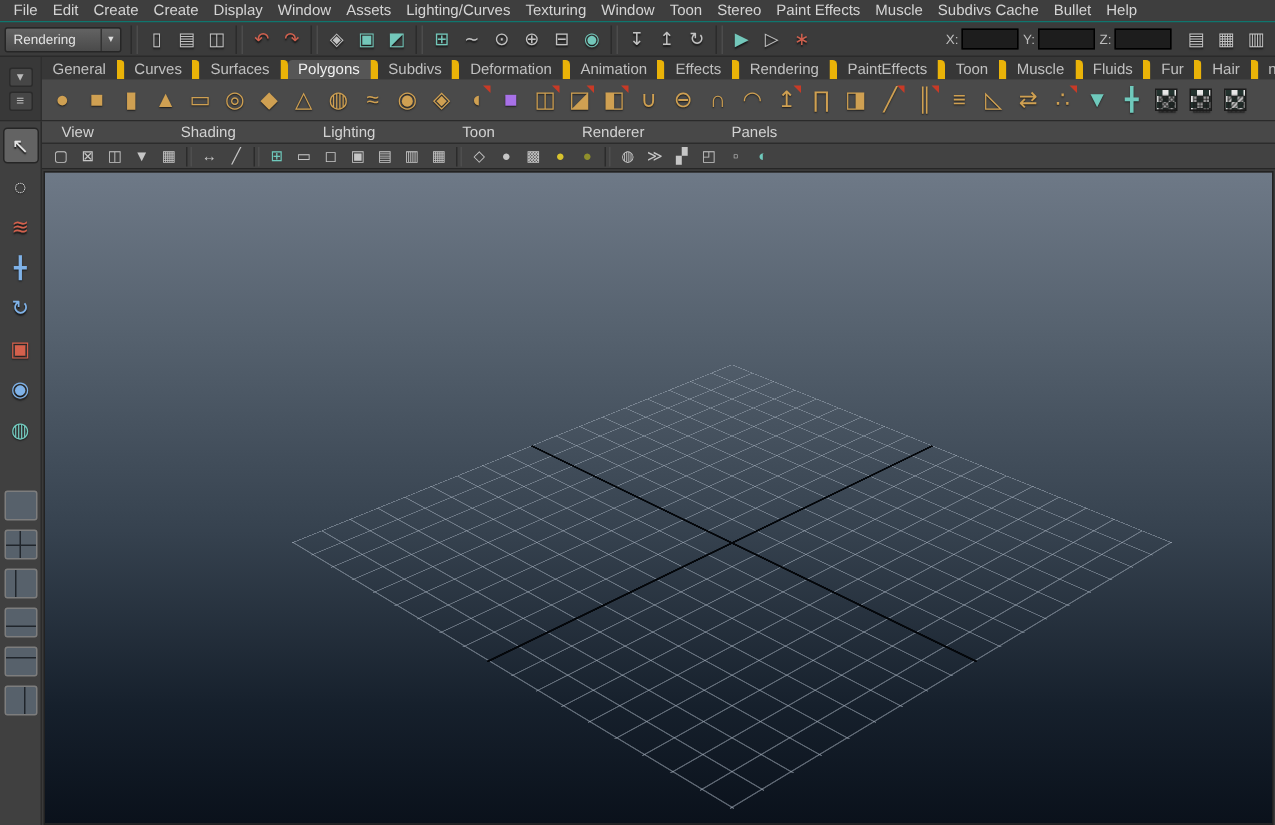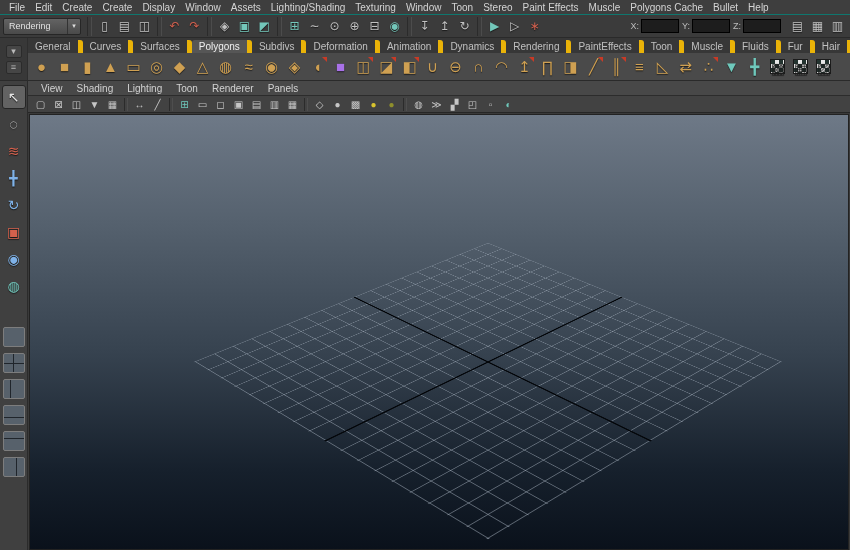--- a/index.html
+++ b/index.html
@@ -123,21 +123,21 @@
     background-size:1px 100%,100% 1px; background-position:50% 0,0 50%;
   }
   .lt-left-split { background-image:linear-gradient(#20252b,#20252b); background-size:1px 100%; background-position:35% 0; }
   .lt-right-split { background-image:linear-gradient(#20252b,#20252b); background-size:1px 100%; background-position:68% 0; }
   .lt-bottom-split { background-image:linear-gradient(#20252b,#20252b); background-size:100% 1px; background-position:0 66%; }
   .lt-top-split { background-image:linear-gradient(#20252b,#20252b); background-size:100% 1px; background-position:0 34%; }
 
   .panel { flex:1; display:flex; flex-direction:column; background:#3f3f3f; min-width:0; }
   .panel-menubar {
     height:15px; background:#484848; display:flex; align-items:center;
-    padding-left:6px; border-bottom:1px solid #2c2c2c;
+    padding-left:6px; border-bottom:1px solid #2c2c2c;gap:44px;
   }
   .panel-menu-item { padding:0 7px; font-size:10px; color:#d2d2d2; cursor:default; white-space:nowrap; }
   .panel-toolbar {
     height:17px; background:#424242; display:flex; align-items:center;
     padding-left:4px; border-bottom:1px solid #262626; gap:0;
   }
   .pt-divider { width:4px; height:13px; margin:0 3px; border-left:1px solid #2b2b2b; border-right:1px solid #4e4e4e; }
   .pt-icon {
     width:17px; height:15px; display:flex; align-items:center; justify-content:center;
     font-size:10px; color:#c6c6c6; border-radius:2px; cursor:default;
@@ -181,35 +181,35 @@
     <span class="menu-item">Create</span>
 
     <span class="menu-item">Create</span>
 
     <span class="menu-item">Display</span>
 
     <span class="menu-item">Window</span>
 
     <span class="menu-item">Assets</span>
 
-    <span class="menu-item">Lighting/Shading</span>
+    <span class="menu-item">Lighting/Curves</span>
 
     <span class="menu-item">Texturing</span>
 
     <span class="menu-item">Window</span>
 
     <span class="menu-item">Toon</span>
 
     <span class="menu-item">Stereo</span>
 
     <span class="menu-item">Paint Effects</span>
 
     <span class="menu-item">Muscle</span>
 
-    <span class="menu-item">Polygons Cache</span>
+    <span class="menu-item">Subdivs Cache</span>
 
     <span class="menu-item">Bullet</span>
 
     <span class="menu-item">Help</span>
   </div>
 
 <div class="statusline">
   <div class="mode-select">
     <span class="mode-label">Rendering</span>
     <span class="mode-arrow">▾</span>
@@ -368,21 +368,21 @@
         <div class="shelf-tab">Surfaces</div>
 
         <div class="shelf-tab active">Polygons</div>
 
         <div class="shelf-tab">Subdivs</div>
 
         <div class="shelf-tab">Deformation</div>
 
         <div class="shelf-tab">Animation</div>
 
-        <div class="shelf-tab">Dynamics</div>
+        <div class="shelf-tab">Effects</div>
 
         <div class="shelf-tab">Rendering</div>
 
         <div class="shelf-tab">PaintEffects</div>
 
         <div class="shelf-tab">Toon</div>
 
         <div class="shelf-tab">Muscle</div>
 
         <div class="shelf-tab">Fluids</div>

